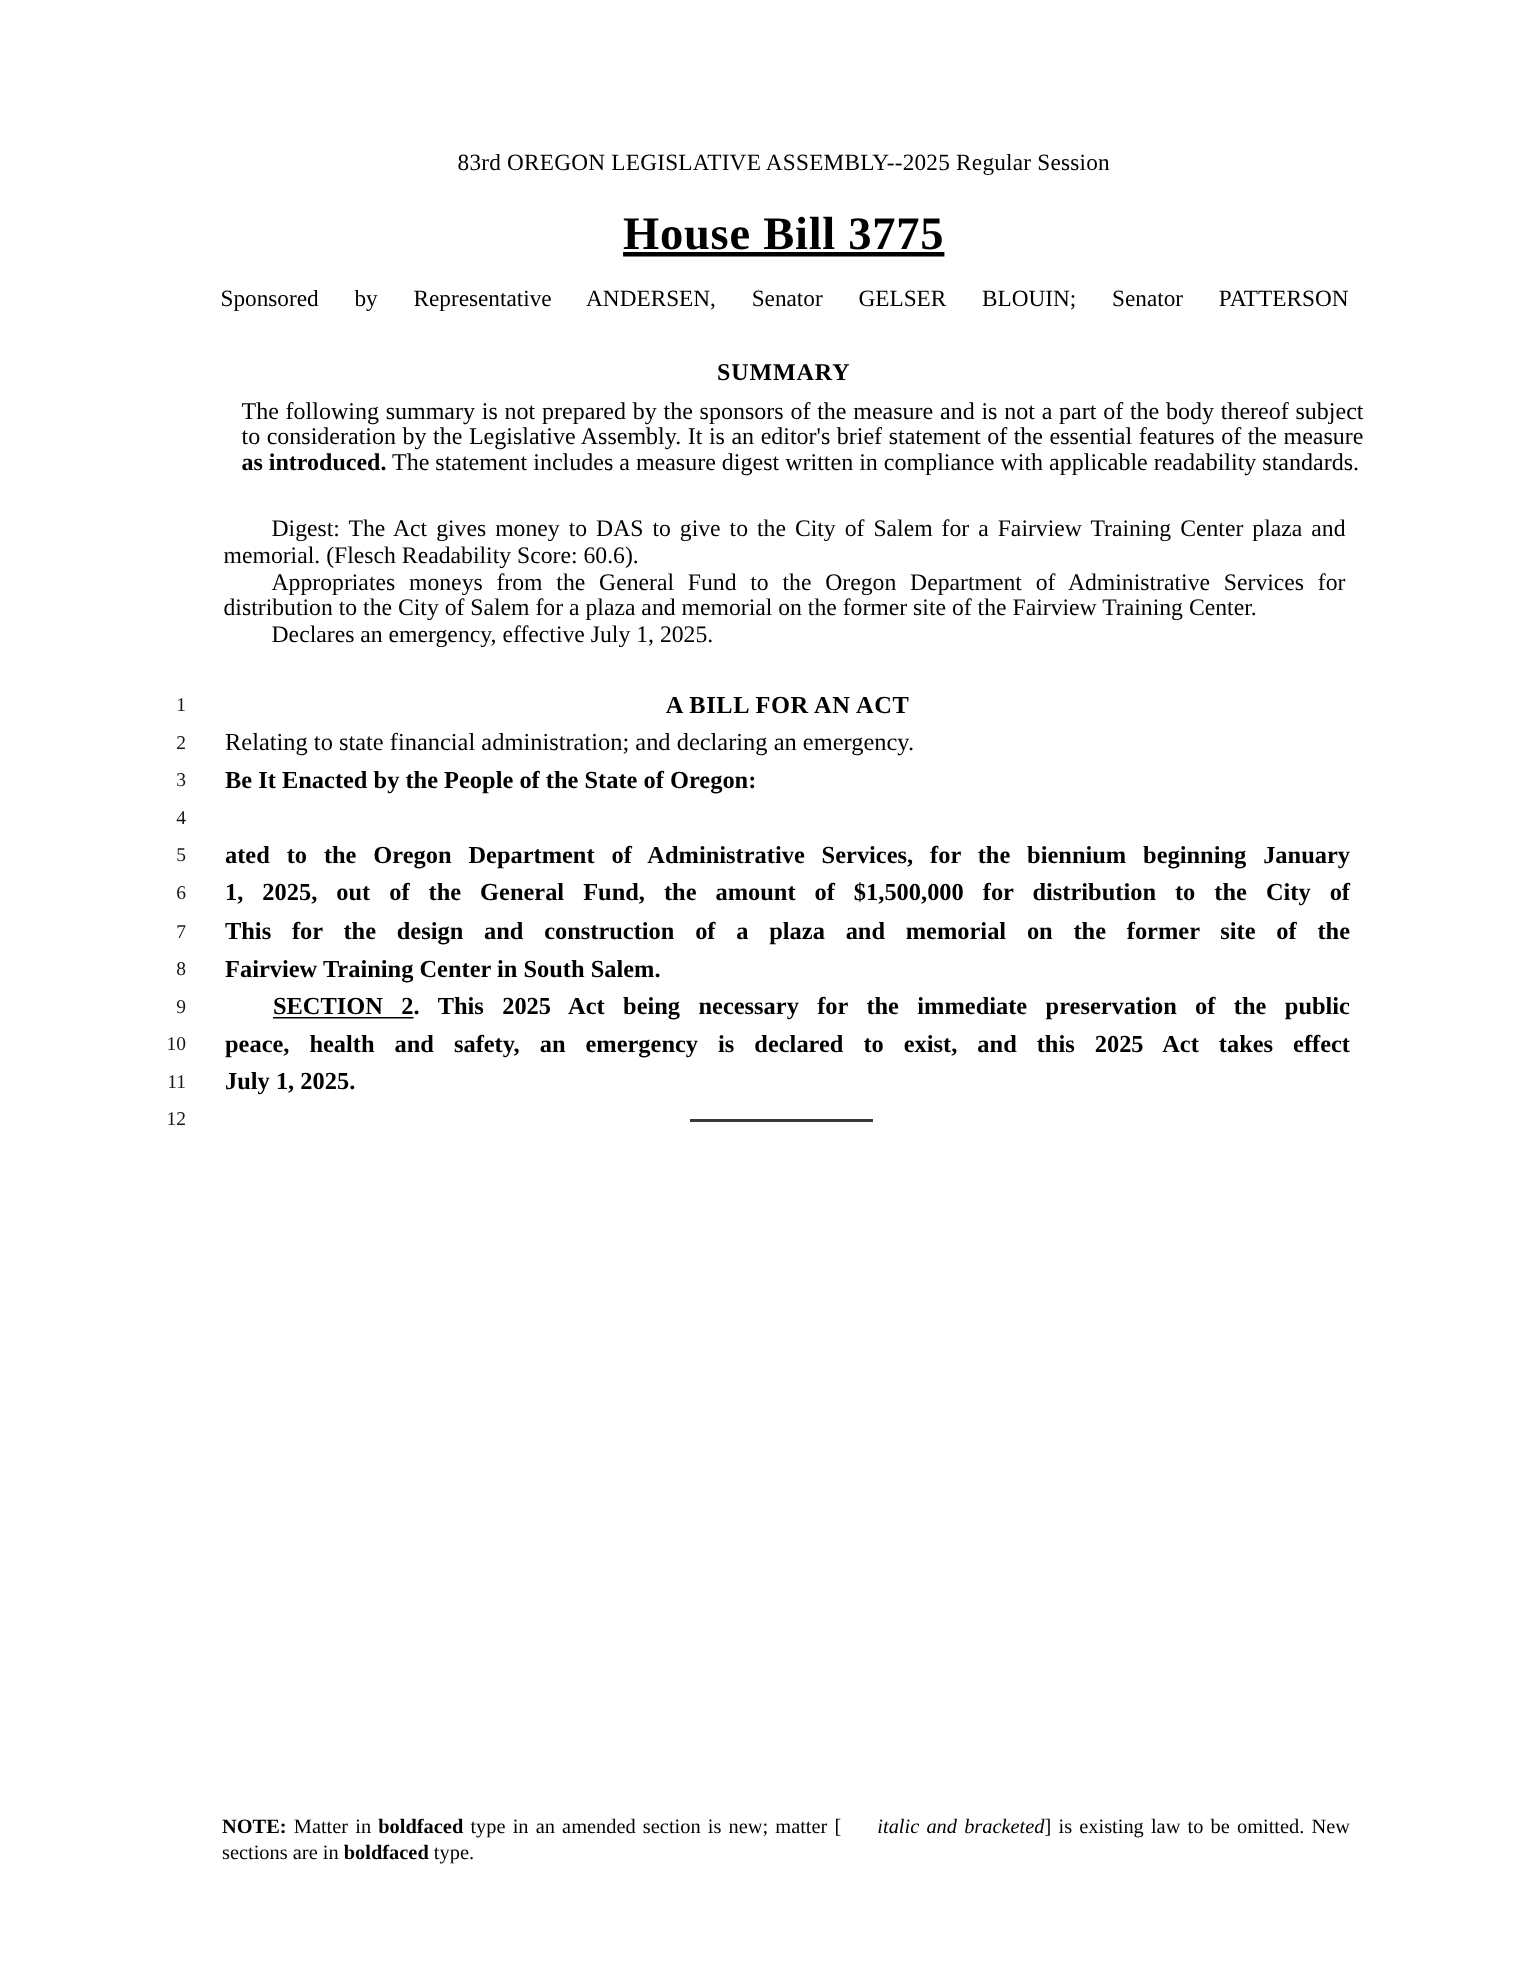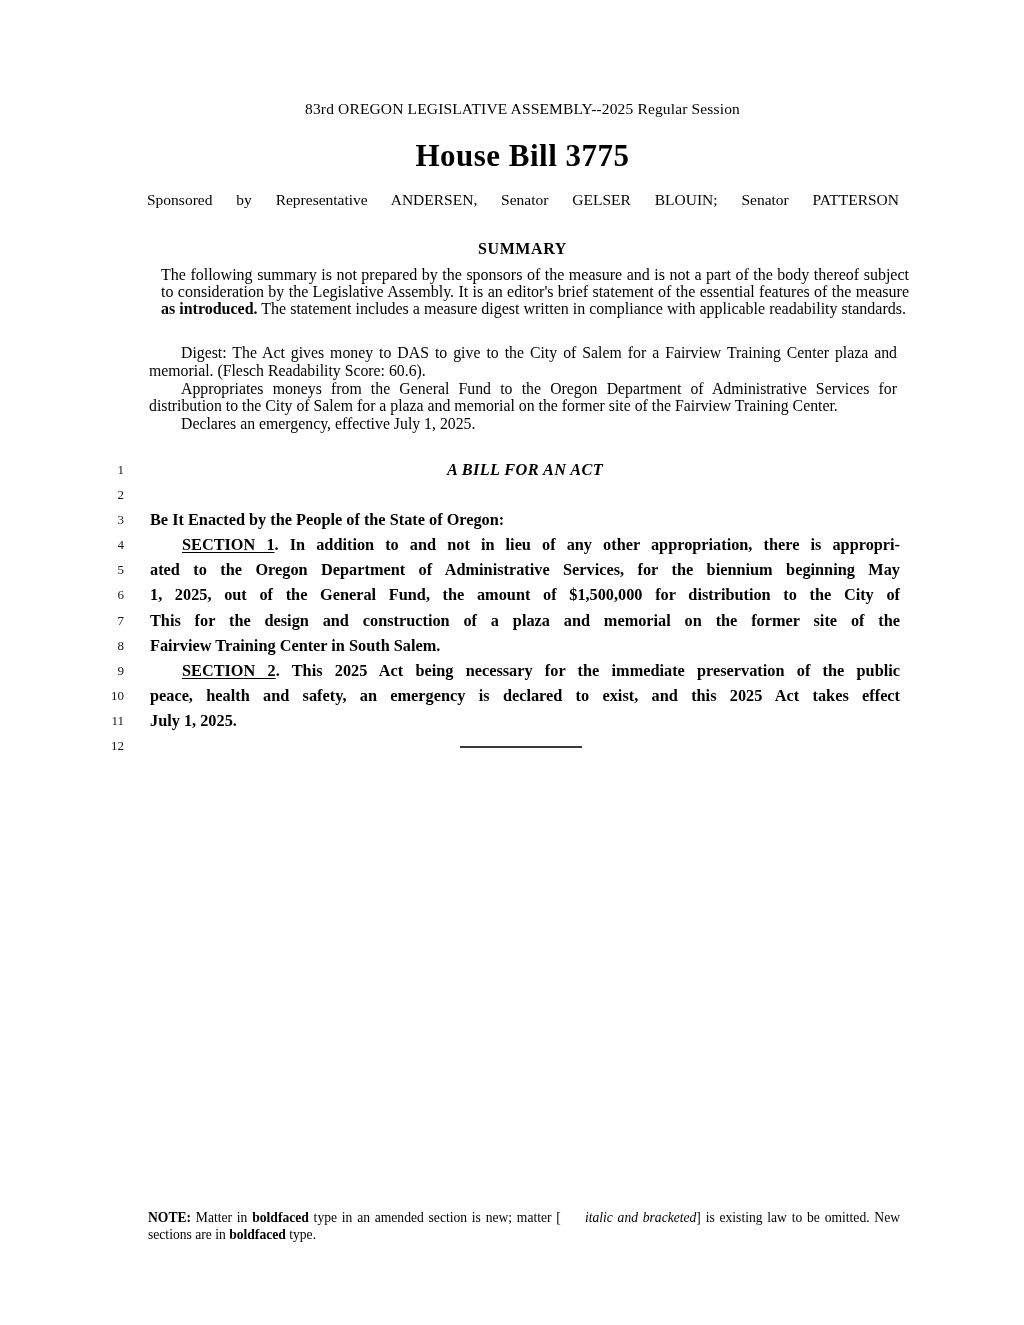--- a/index.html
+++ b/index.html
@@ -39,20 +39,21 @@
 
   .bill-title {
     position: absolute;
     left: 145px;
     top: 138px;
     width: 755px;
     text-align: center;
     font-size: 31px;
     font-weight: bold;
     letter-spacing: 0.5px;
+    text-decoration: underline;
   }
 
   .sponsors {
     position: absolute;
     left: 147px;
     top: 191px;
     width: 752px;
     text-align: justify;
     text-align-last: justify;
     font-size: 15.5px;
@@ -127,21 +128,20 @@
     white-space: nowrap;
   }
   .line-text.justified {
     text-align: justify;
     text-align-last: justify;
   }
   .line-text.centered {
     text-align: center;
     font-weight: bold;
     letter-spacing: 0.4px;
-    font-style: italic;
   }
   .line-text.bold {
     font-weight: bold;
   }
   .line-text .indent {
     display: inline-block;
     width: 32px;
   }
   .sec-label {
     text-decoration: underline;
@@ -202,32 +202,32 @@
     <p>Declares an emergency, effective July 1, 2025.</p>
   </div>
 
   <div class="bill-body" id="bill-body">
       <div class="line-row">
         <div class="line-no">1</div>
         <div class="line-text centered"><span>A BILL FOR AN ACT</span></div>
       </div>
       <div class="line-row">
         <div class="line-no">2</div>
+        <div class="line-text"><span>Relating to state financial administration; and declaring an emergency.</span></div>
       </div>
       <div class="line-row">
         <div class="line-no">3</div>
         <div class="line-text bold"><span>Be It Enacted by the People of the State of Oregon:</span></div>
       </div>
       <div class="line-row">
         <div class="line-no">4</div>
-        <div class="line-text bold justified"><span class="indent"></span><span class="sec-label">SECTION 1</span><span>. </span><span>In addition to and not in lieu of any other appropriation, there is appropri-</span></div>
       </div>
       <div class="line-row">
         <div class="line-no">5</div>
-        <div class="line-text bold justified"><span>ated to the Oregon Department of Administrative Services, for the biennium beginning May</span></div>
+        <div class="line-text bold justified"><span>ated to the Oregon Department of Administrative Services, for the biennium beginning January</span></div>
       </div>
       <div class="line-row">
         <div class="line-no">6</div>
         <div class="line-text bold justified"><span>1, 2025, out of the General Fund, the amount of $1,500,000 for distribution to the City of</span></div>
       </div>
       <div class="line-row">
         <div class="line-no">7</div>
         <div class="line-text bold justified"><span>This for the design and construction of a plaza and memorial on the former site of the</span></div>
       </div>
       <div class="line-row">

